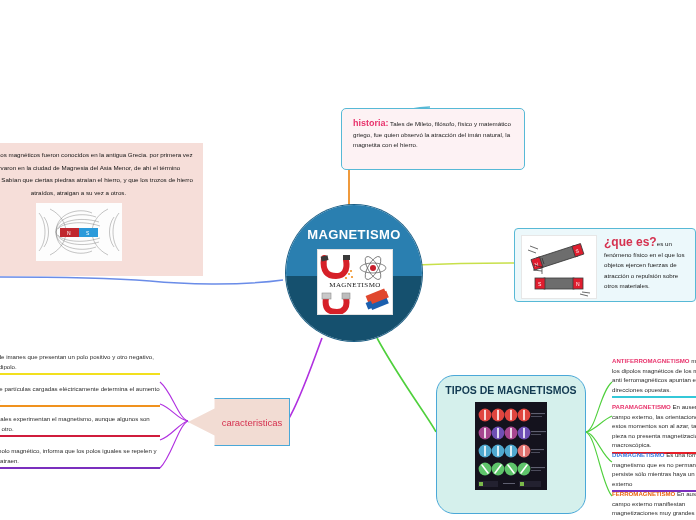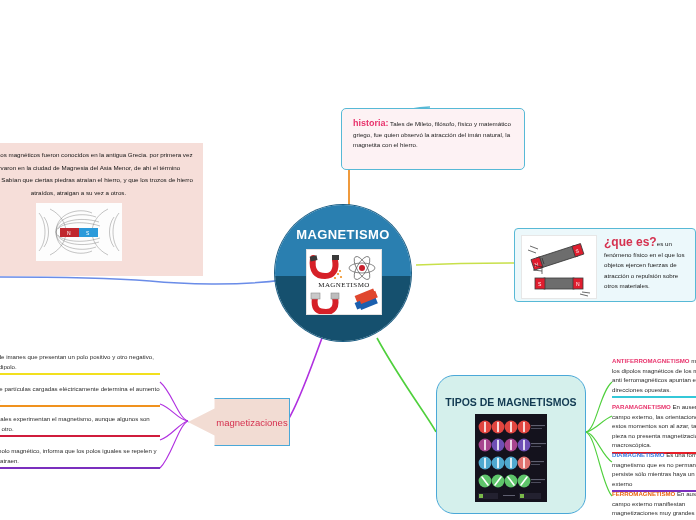--- a/index.html
+++ b/index.html
@@ -18,21 +18,21 @@
   #wires {
     position: absolute;
     left: 0; top: 0;
     width: 696px; height: 520px;
     pointer-events: none;
   }
 
   
   .center-node {
     position: absolute;
-    left: 275px; top: 205px;
+    left: 286px; top: 205px;
     width: 136px; height: 136px;
     border-radius: 50%;
     background: linear-gradient(180deg, #2a7fb0 0%, #2a7fb0 52%, #15506e 52%, #15506e 100%);
     box-shadow: 0 0 0 1px #1d5f85;
     z-index: 5;
   }
   .center-title {
     position: absolute;
     top: 22px; left: 0; right: 0;
     text-align: center;
@@ -126,21 +126,21 @@
     overflow: hidden;
   }
 
   
   .box-tipos {
     left: 436px; top: 375px;
     width: 150px; height: 139px;
     background: #d5f0ec;
     border: 1px solid #4aa8d8;
     border-radius: 18px;
-    padding-top: 20px;
+    padding-top: 8px;
   }
   .tipos-title {
     text-align: center;
     color: #123a52;
     font-size: 10.5px;
     font-weight: bold;
   }
   .tipos-img {
     position: relative;
     margin: 6px auto 0 auto;
@@ -323,21 +323,21 @@
           <rect x="48" y="42" width="20" height="7" fill="#e0472e" transform="rotate(-22 58 45)"></rect>
           <rect x="48" y="49" width="20" height="7" fill="#1b5fae" transform="rotate(-22 58 52)"></rect>
           <rect x="52" y="50" width="18" height="7" fill="#1b5fae" transform="rotate(-22 61 53)"></rect>
           <rect x="52" y="44" width="18" height="7" fill="#e0472e" transform="rotate(-22 61 47)"></rect>
         </g>
       </svg>
     </div>
   </div>
 
   <div class="carac-node">
-    <div class="carac-label">magnetizaciones</div>
+    <div class="carac-label">caracteristicas</div>
   </div>
 
   <div class="leaf leaf-left" style="left:-44px; top:352px; width:204px;">
     <div class="txt">Es la atracción de imanes que presentan un polo positivo y otro negativo, conocido como dipolo.</div>
     <div class="rule" style="background:#f2e01e;"></div>
   </div>
 
   <div class="leaf leaf-left" style="left:-44px; top:384px; width:204px;">
     <div class="txt">El movimiento de partículas cargadas eléctricamente determina el aumento del magnetismo.</div>
     <div class="rule" style="background:#f0921e;"></div>

